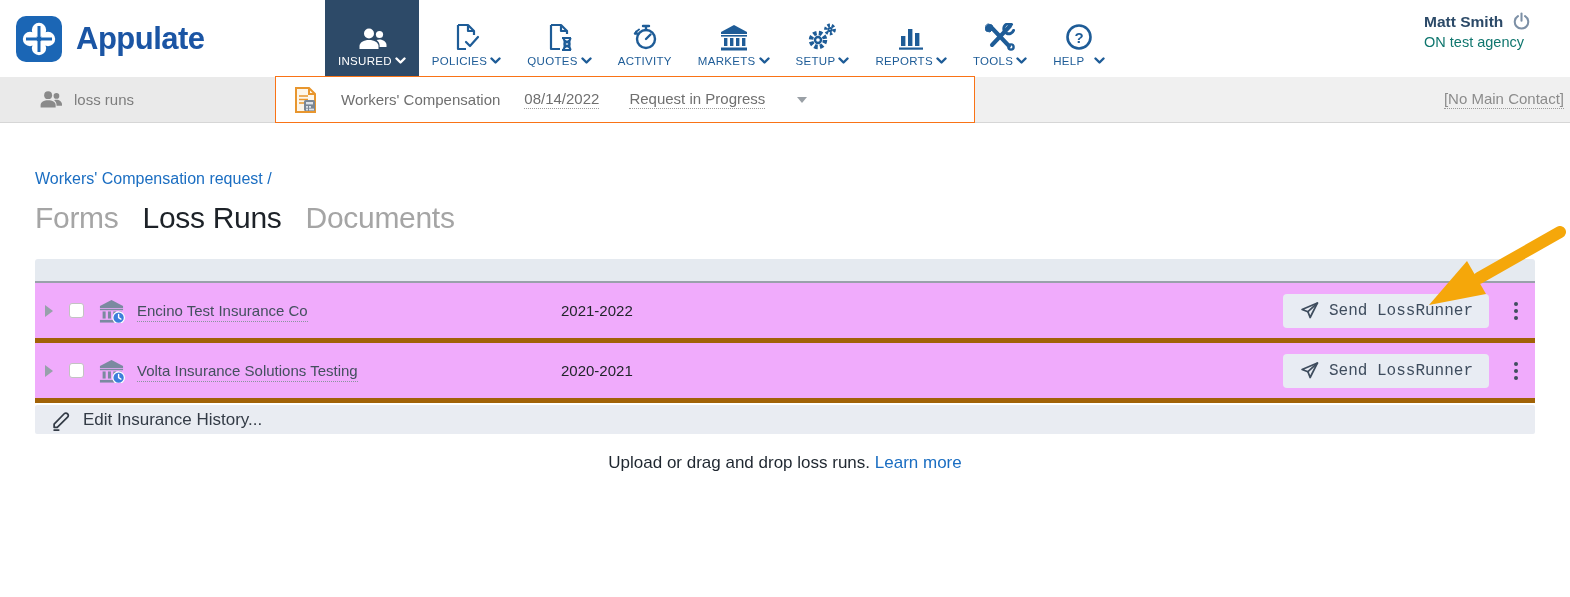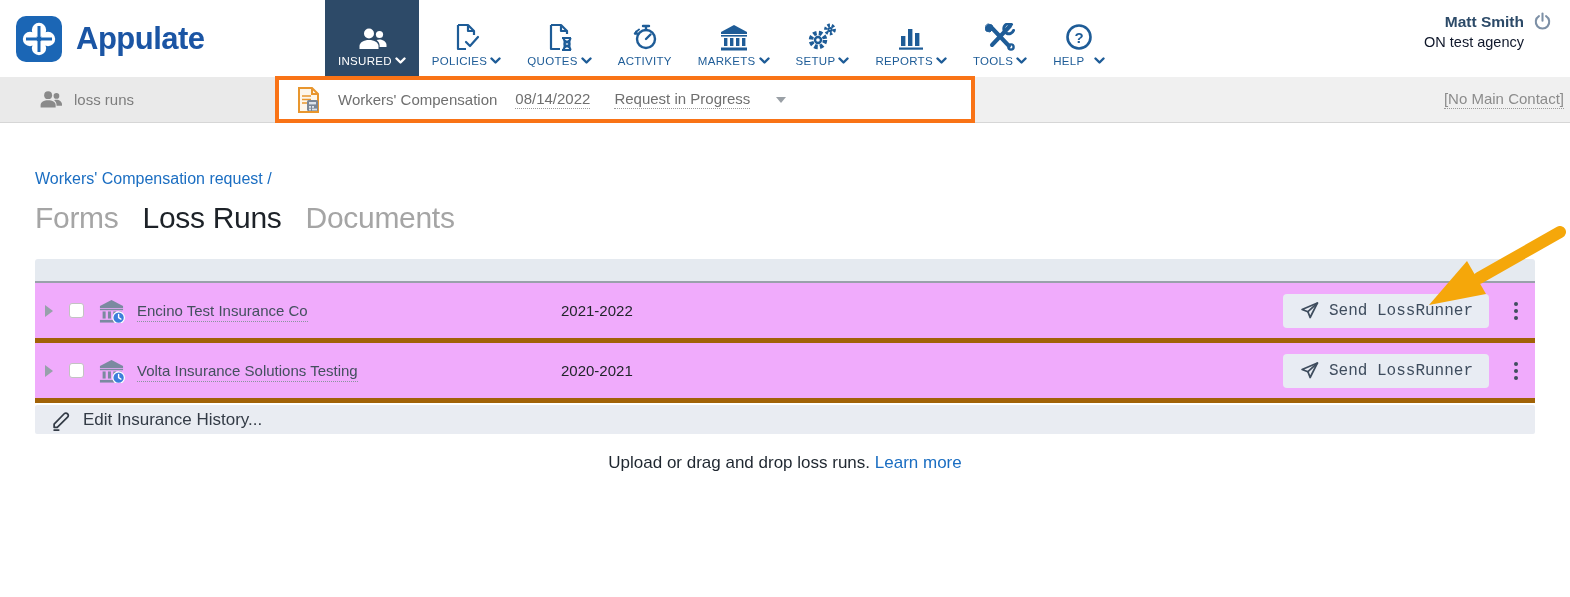--- a/index.html
+++ b/index.html
@@ -14,28 +14,28 @@
   .logo-text { font-size:31px; font-weight:bold; color:#1b55a4; letter-spacing:-0.5px; }
 
   .nav { display:flex; align-items:stretch; }
   .nav-item { display:flex; flex-direction:column; align-items:center; justify-content:flex-end; padding:8px 13px 10px; color:#1e5c97; cursor:pointer; min-width:72px; }
   .nav-item .nav-icon { height:30px; display:flex; align-items:flex-end; justify-content:center; margin-bottom:4px; }
   .nav-item .nav-label { font-size:11.5px; letter-spacing:0.3px; display:flex; align-items:center; gap:3px; white-space:nowrap; }
   .nav-item.active { background:#2d4a68; color:#fff; }
   .chev { display:inline-block; }
 
   .user-block { margin-left:auto; padding:12px 18px 0 0; text-align:right; }
-  .user-line { display:flex; align-items:center; justify-content:flex-end; gap:9px; }
+  .user-line { display:flex; align-items:center; gap:9px; }
   .user-name { font-size:15.5px; font-weight:bold; color:#2c4a68; }
-  .user-agency { font-size:14.5px; color:#0f172a; margin-top:3px; padding-right:28px; }
+  .user-agency { font-size:14.5px; color:#0f766e; margin-top:3px; padding-right:28px; }
 
   
   .context-bar { position:relative; height:46px; background:#f0f0f0; border-bottom:1px solid #d6d6d6; }
   .ctx-left { position:absolute; left:0; top:0; bottom:0; width:275px; background:#eaeaea; display:flex; align-items:center; gap:11px; padding-left:38px; color:#7d7d7d; font-size:15px; }
-  .ctx-panel { position:absolute; left:275px; top:-1px; bottom:-1px; width:700px; background:#fff; border:4px solid #f97316; display:flex; align-items:center; gap:18px; padding-left:18px; font-size:15px; color:#6f6f6f; }
+  .ctx-panel { position:absolute; left:275px; top:-1px; bottom:-1px; width:700px; background:#fff; border:1px solid #f97316; display:flex; align-items:center; gap:24px; padding-left:18px; font-size:15px; color:#6f6f6f; }
   .dotted { border-bottom:1px dotted #9a9a9a; padding-bottom:1px; cursor:pointer; }
   .ctx-right { position:absolute; right:6px; top:0; bottom:0; display:flex; align-items:center; color:#8c8c8c; font-size:15px; }
   .drop-tri { width:0; height:0; border-left:5px solid transparent; border-right:5px solid transparent; border-top:6px solid #9aa0a6; margin-left:8px; }
 
   
   .content { padding:0 35px; position:relative; }
   .breadcrumb { margin-top:47px; font-size:16px; color:#1b6ec2; cursor:pointer; }
   .tabs { margin-top:13px; display:flex; gap:24px; align-items:baseline; }
   .tab { font-size:30px; color:#a5a5a5; cursor:pointer; letter-spacing:-0.3px; }
   .tab.active { color:#1d2228; }

